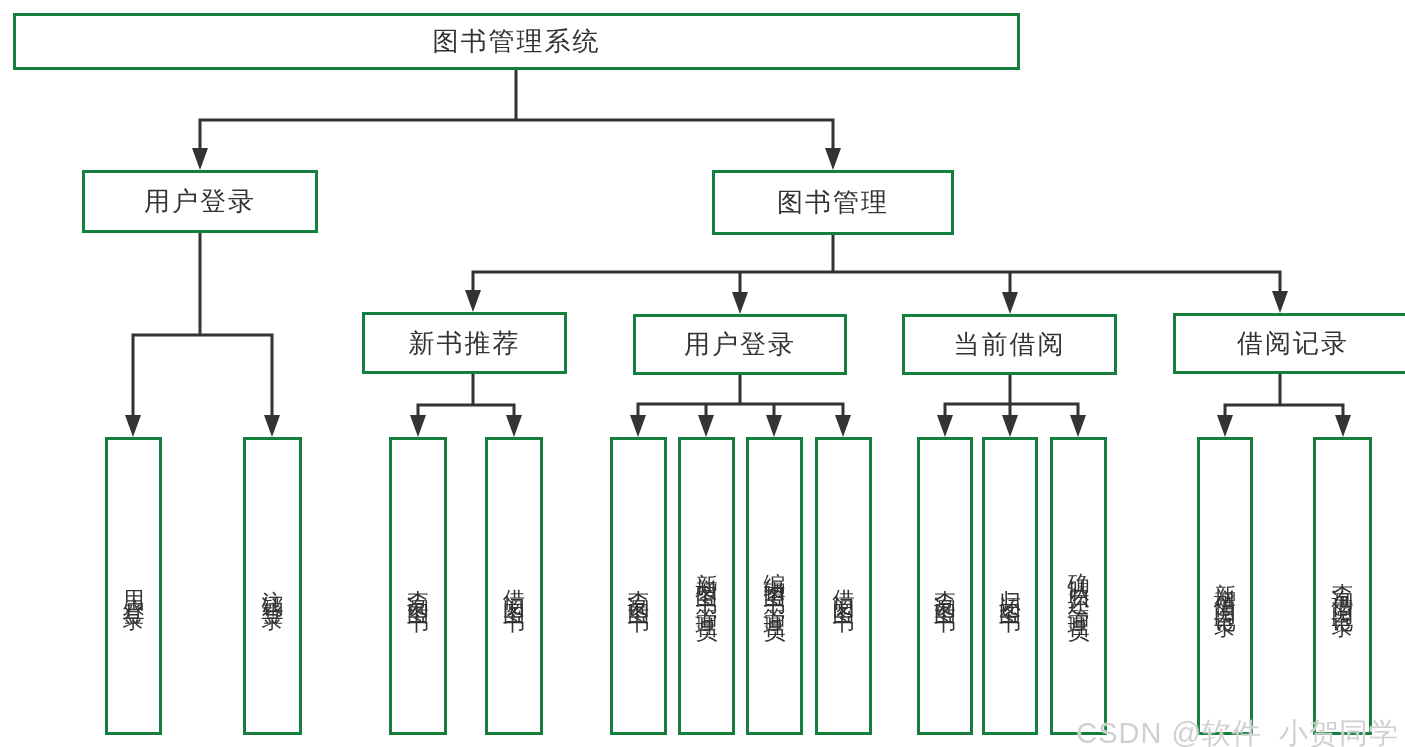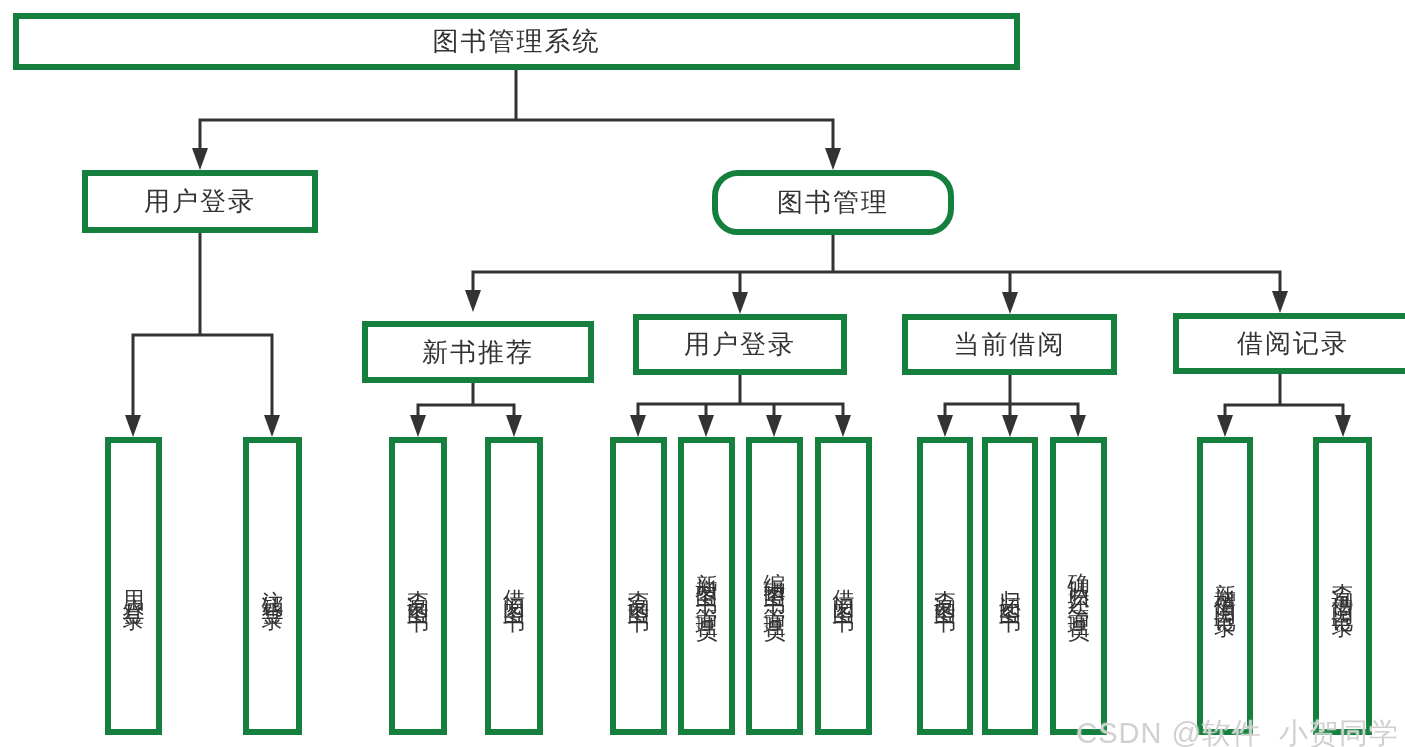--- a/index.html
+++ b/index.html
@@ -12,21 +12,21 @@
     background: #ffffff;
     overflow: hidden;
   }
   .connectors {
     position: absolute;
     left: 0; top: 0;
     width: 1405px; height: 747px;
   }
   .node {
     position: absolute;
-    border: 6px solid #15803d;
+    border: 3px solid #15803d;
     background: #ffffff;
     color: #333333;
     display: flex;
     align-items: center;
     justify-content: center;
     z-index: 2;
   }
   .h-node {
     font-size: 26px;
     letter-spacing: 2px;
@@ -37,22 +37,22 @@
     writing-mode: vertical-rl;
     text-orientation: mixed;
     font-size: 22px;
     letter-spacing: 7px;
     line-height: 1;
     white-space: nowrap;
   }
   
   .n-root          { left: 13px;   top: 13px;  width: 1007px; height: 57px; }
   .n-user-login    { left: 82px;   top: 170px; width: 236px;  height: 63px; }
-  .n-book-mgmt     { left: 712px;  top: 170px; width: 242px;  height: 65px; border-radius: 26px; }
-  .n-new-book-rec  { left: 362px;  top: 312px; width: 232px;  height: 62px; margin-top: 9px; }
+  .n-book-mgmt     { left: 712px;  top: 170px; width: 242px;  height: 65px; }
+  .n-new-book-rec  { left: 362px;  top: 312px; width: 205px;  height: 62px; }
   .n-book-borrow   { left: 633px;  top: 314px; width: 214px;  height: 61px; }
   .n-cur-borrow    { left: 902px;  top: 314px; width: 215px;  height: 61px; text-align: center; }
   .n-borrow-rec    { left: 1173px; top: 313px; width: 240px;  height: 61px; }
   .leaf            { top: 437px; height: 298px; }
   .n-a1 { left: 105px;  width: 57px; }
   .n-a2 { left: 243px;  width: 59px; }
   .n-b1 { left: 389px;  width: 58px; }
   .n-b2 { left: 485px;  width: 58px; }
   .n-c1 { left: 610px;  width: 57px; }
   .n-c2 { left: 678px;  width: 57px; }

